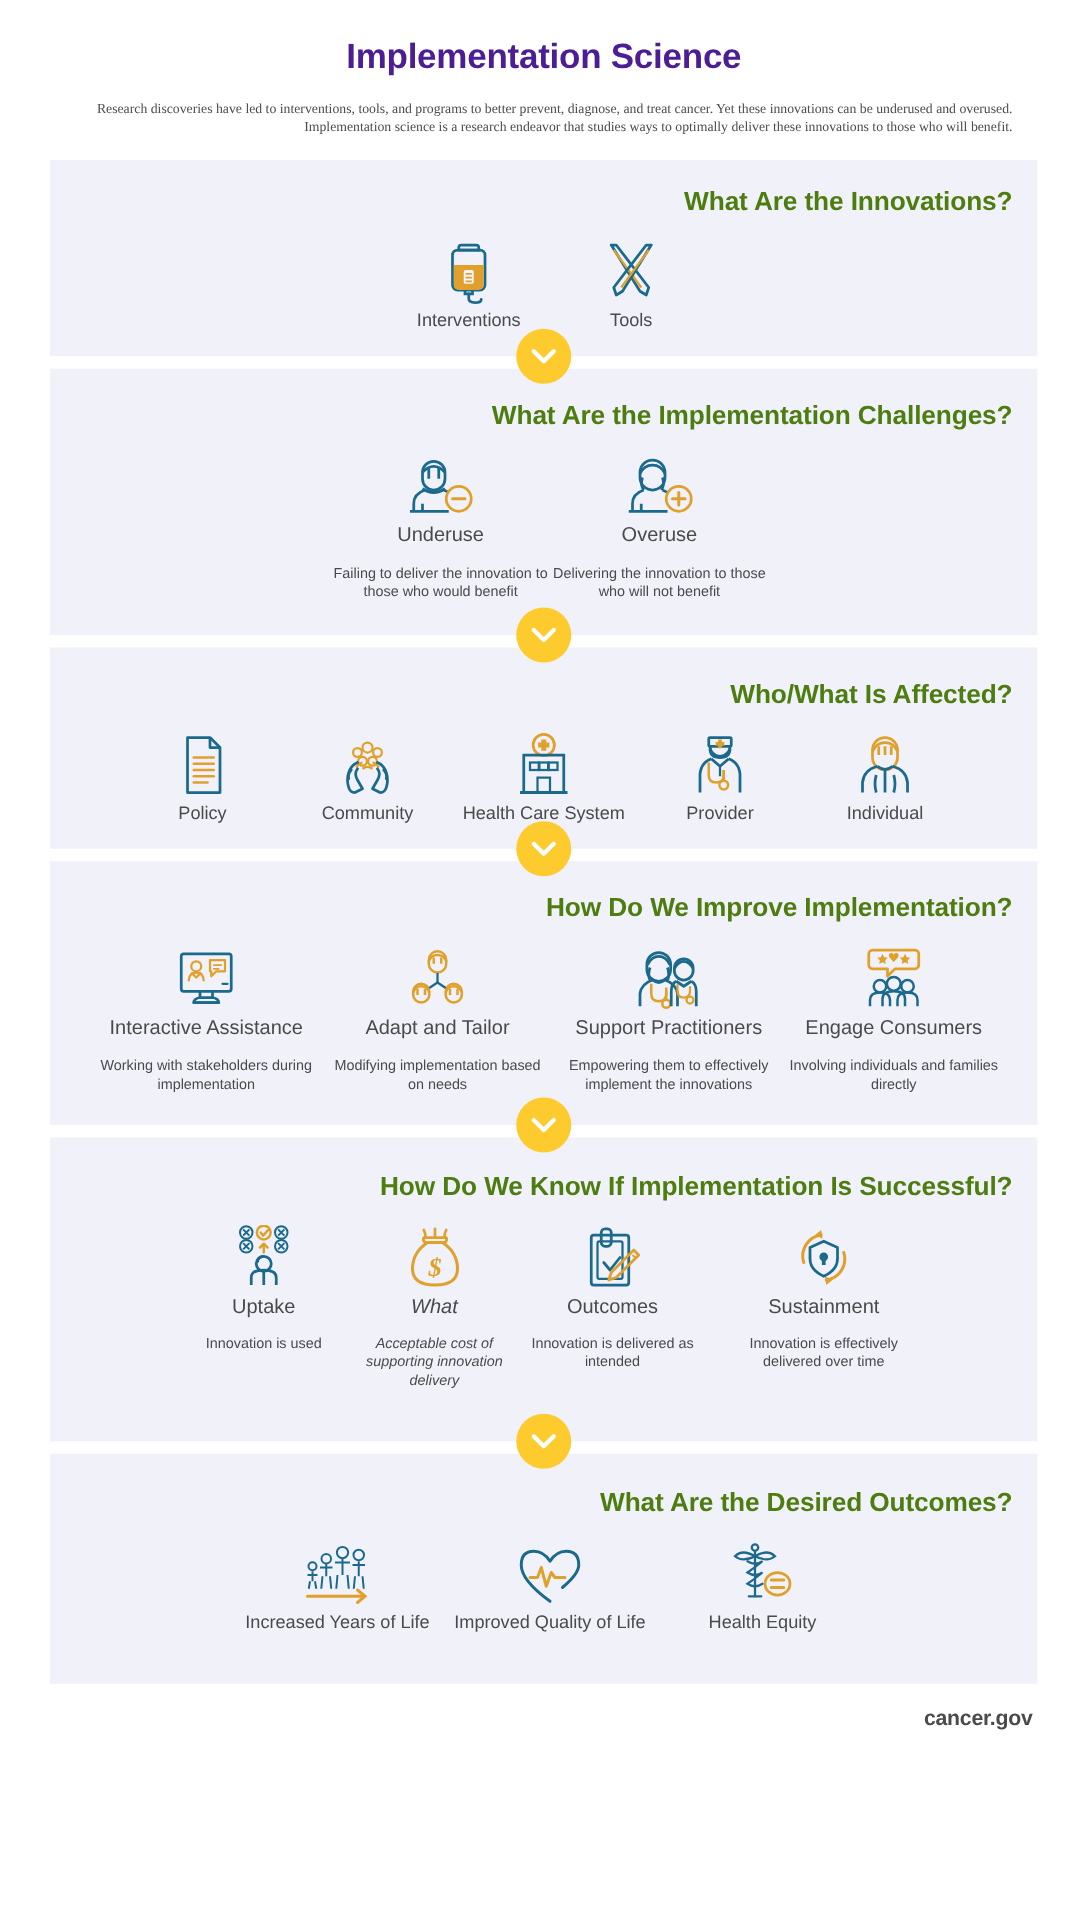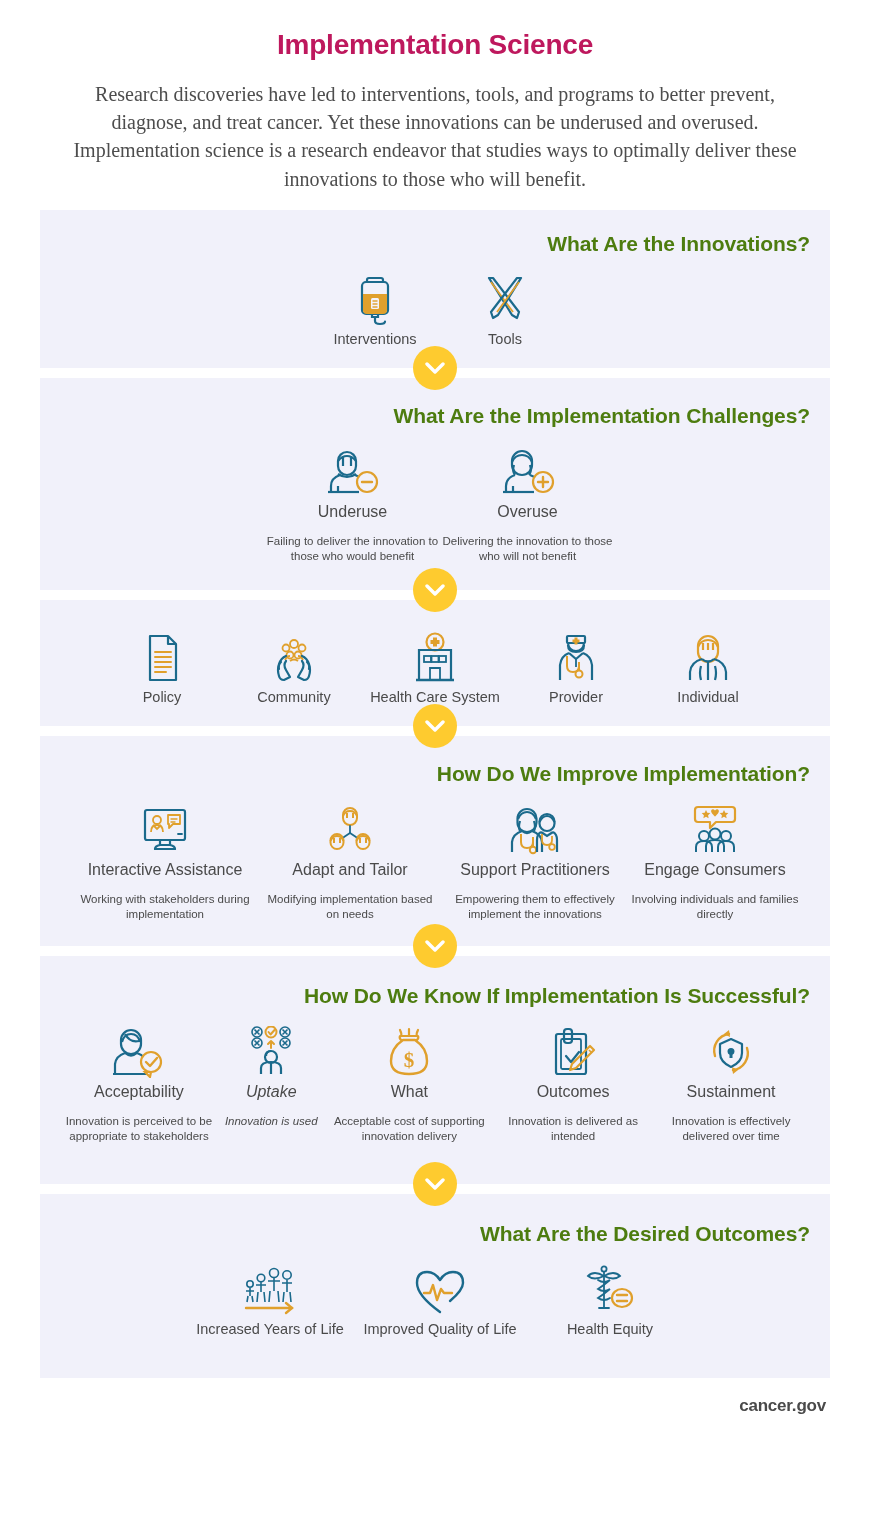--- a/index.html
+++ b/index.html
@@ -13,33 +13,34 @@
     min-height: 1525px;
     position: relative;
     overflow-x: hidden;
   }
 
   
   .header { padding: 28px 60px 0 60px; text-align: center; }
   .title {
     font-size: 28px;
     font-weight: bold;
-    color: #be185d;
+    color: #4c1d95;
     letter-spacing: -0.2px;
     line-height: 1.2;
   }
   .intro {
     margin-top: 18px;
     font-family: "Liberation Serif", serif;
-    font-size: 20px;
+    font-size: 11px;
     line-height: 1.42;
     color: #4d4d4d;
     max-width: 760px;
     margin-left: auto;
     margin-right: auto;
+    text-align: right;
   }
 
   
   .flow { margin-top: 17px; position: relative; }
 
   .panel {
     background: #f1f1fa;
     margin: 0 40px;
     padding: 22px 20px 20px 20px;
     position: relative;
@@ -241,20 +242,21 @@
 
     </div>
     <div class="chev">
       <svg width="20" height="14" viewBox="0 0 20 14">
           <path d="M2 3 l8 8 l8 -8" fill="none" stroke="#ffffff" stroke-width="3.4" stroke-linecap="round" stroke-linejoin="round"></path>
         </svg>
     </div>
   </div>
 
   <div class="panel" style="padding-top:26px;">
+    <div class="panel-title">Who/What Is Affected?</div>
     <div class="items s-affect">
 
       <div class="item">
         <div class="icon-wrap">
           <svg width="40" height="52" viewBox="0 0 40 52">
             <path d="M8 4 h18 l8 8 v36 h-26 z" fill="none" stroke="#1b6a8c" stroke-width="2.2" stroke-linejoin="round"></path>
             <path d="M26 4 v8 h8" fill="none" stroke="#1b6a8c" stroke-width="2.2" stroke-linejoin="round"></path>
             <g stroke="#e0a02c" stroke-width="2" stroke-linecap="round">
               <line x1="13" y1="20" x2="29" y2="20"></line>
               <line x1="13" y1="25" x2="29" y2="25"></line>
@@ -475,38 +477,20 @@
       <svg width="20" height="14" viewBox="0 0 20 14">
           <path d="M2 3 l8 8 l8 -8" fill="none" stroke="#ffffff" stroke-width="3.4" stroke-linecap="round" stroke-linejoin="round"></path>
         </svg>
     </div>
   </div>
 
   <div class="panel" style="padding-top:28px;padding-bottom:40px;">
     <div class="panel-title">How Do We Know If Implementation Is Successful?</div>
     <div class="items s-success">
 
-      <div class="item">
-        <div class="icon-wrap">
-          <svg width="56" height="52" viewBox="0 0 56 52">
-            <g fill="none" stroke="#1b6a8c" stroke-width="2.2">
-              <path d="M20 4 a10 10 0 0 1 10 10 v4 a10 10 0 0 1 -20 0 v-4 a10 10 0 0 1 10 -10 z"></path>
-              <path d="M11 16 q2 -8 9 -8 q7 0 9 8"></path>
-              <path d="M14 8 q5 9 14 7"></path>
-              <path d="M14 27 q6 5 12 0"></path>
-              <path d="M14 27 q-9 3 -10 11 v10 M26 27 q9 3 10 11 v10"></path>
-              <line x1="2" y1="48" x2="38" y2="48"></line>
-            </g>
-            <path d="M50 36 a10 10 0 1 0 -10 10 h-6 l5 5 l1 -5 a10 10 0 0 0 10 -10 z" fill="#f1f1fa" stroke="#e0a02c" stroke-width="2.2"></path>
-            <path d="M35 36 l4 4 l7 -8" fill="none" stroke="#e0a02c" stroke-width="2.4" stroke-linecap="round" stroke-linejoin="round"></path>
-          </svg>
-        </div>
-        <div class="item-label big">Acceptability</div>
-        <div class="item-desc">Innovation is perceived to be appropriate to stakeholders</div>
-      </div>
 
       <div class="item">
         <div class="icon-wrap">
           <svg width="52" height="52" viewBox="0 0 52 52">
             <g fill="none" stroke="#1b6a8c" stroke-width="1.6">
               <circle cx="12" cy="6" r="5"></circle>
                 <path d="M9.5 3.5 l5 5 M14.5 3.5 l-5 5"></path>
               <circle cx="40" cy="6" r="5"></circle>
                 <path d="M37.5 3.5 l5 5 M42.5 3.5 l-5 5"></path>
               <circle cx="12" cy="17" r="5"></circle>

